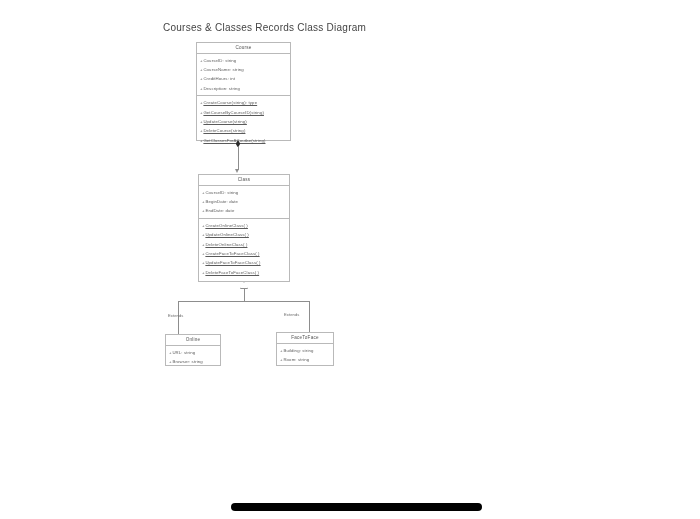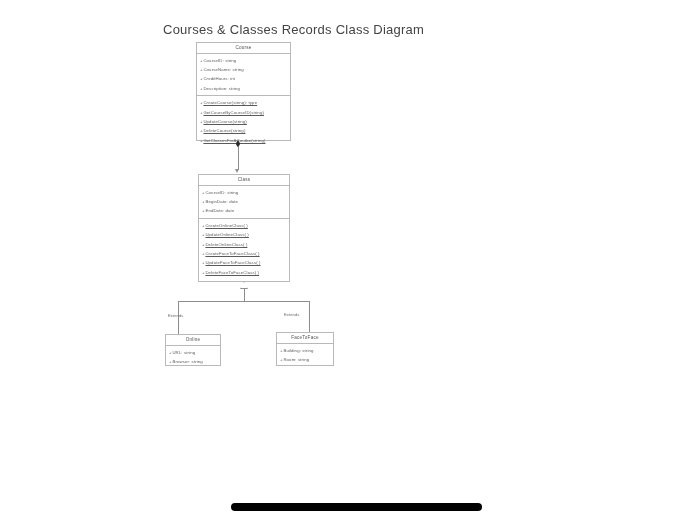--- a/index.html
+++ b/index.html
@@ -14,21 +14,21 @@
     overflow: hidden;
     font-family: "Liberation Sans", sans-serif;
     color: #3a3a3a;
   }
 
   
   #diagram-title {
     position: absolute;
     left: 163px;
     top: 22px;
-    font-size: 13px;
+    font-size: 10px;
     letter-spacing: 0.25px;
     color: #444;
     white-space: nowrap;
   }
 
   
   .uml-class {
     position: absolute;
     border: 1px solid #b9b9b9;
     background: #ffffff;

